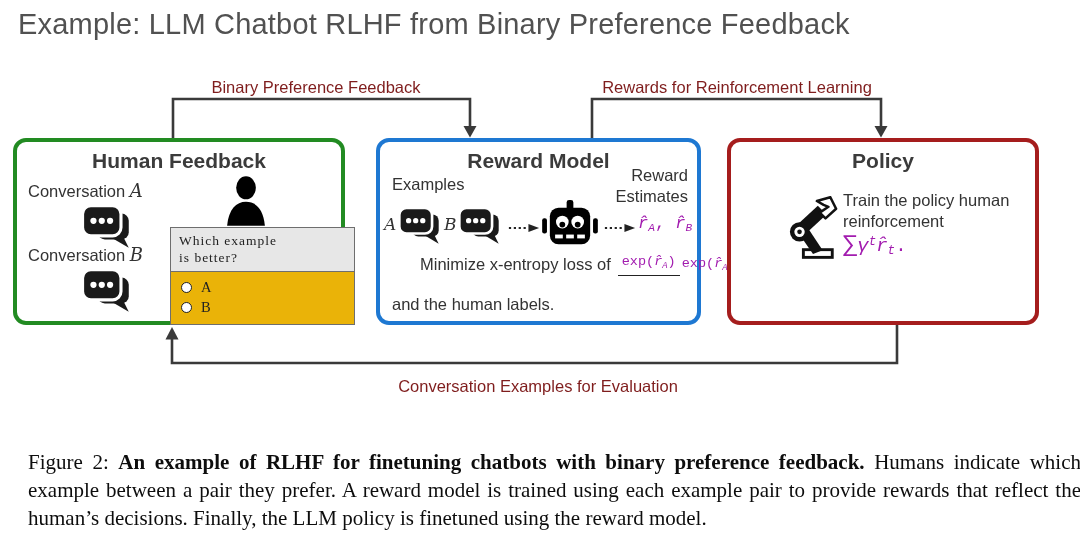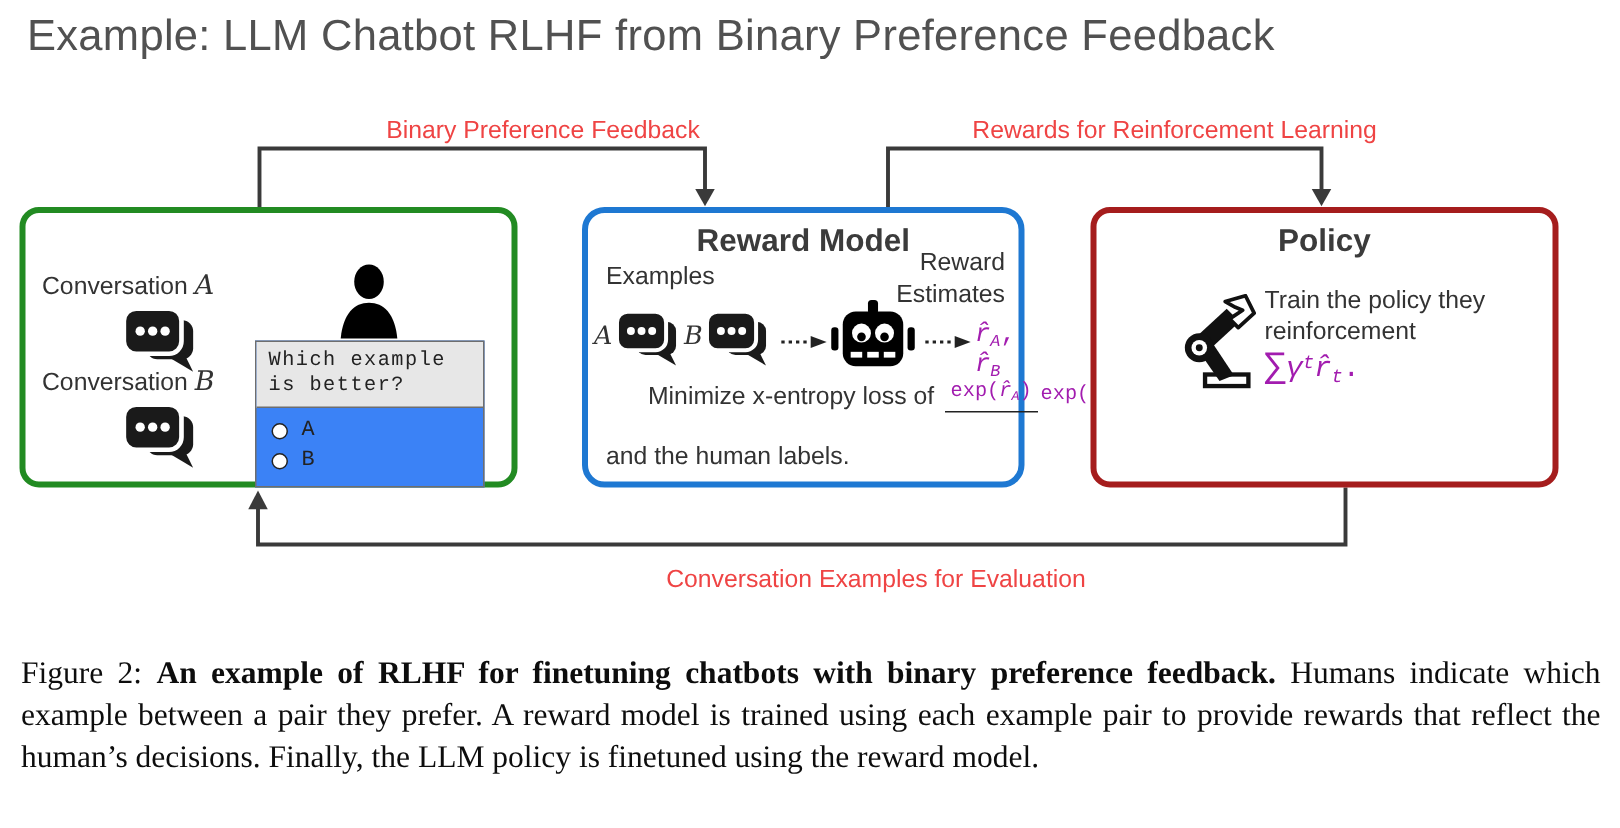--- a/index.html
+++ b/index.html
@@ -8,67 +8,67 @@
     font-family:"Liberation Sans",sans-serif;color:#333;
   }
   .page-title{
     position:absolute;left:18px;top:8px;
     font-size:29px;font-weight:400;color:#515151;letter-spacing:.2px;white-space:nowrap;
   }
   
   .connectors{position:absolute;left:0;top:0;z-index:0;pointer-events:none;}
   .arrow-label{
     position:absolute;transform:translateX(-50%);
-    font-size:16.5px;color:#ef4444;white-space:nowrap;z-index:2;margin-left:46px;
+    font-size:16.5px;color:#7f1d1d;white-space:nowrap;z-index:2;
   }
   
   .panel{
     position:absolute;top:138px;height:187px;box-sizing:border-box;
     background:#fff;border:4px solid #000;border-radius:13px;z-index:1;
   }
   .panel-hf{left:13px;width:332px;border-color:var(--human-feedback-border,#228B22);}
-  .panel-rm{left:388px;width:295px;border-color:var(--reward-model-border,#1E78D2);border-radius:15px;}
+  .panel-rm{left:376px;width:325px;border-color:var(--reward-model-border,#1E78D2);}
   .panel-po{left:727px;width:312px;border-color:var(--policy-border,#A51D1D);}
   .panel-heading{
     position:absolute;left:0;right:0;top:7px;text-align:center;
     font-size:21px;font-weight:700;color:#3b3b3b;
   }
   .abs{position:absolute;}
   .lbl{font-size:16.5px;color:#333;white-space:nowrap;}
   .mathvar{font-family:"DejaVu Serif","Liberation Serif",serif;font-style:italic;font-size:18px;}
   .math{font-family:Liberation Mono, monospace;font-style:italic;color:#a21caf;}
   .math .rm{font-style:normal;}
   .math .sub{font-size:.66em;font-style:italic;vertical-align:-.3em;}
   .math .sup{font-size:.66em;font-style:italic;vertical-align:.45em;}
   .math .big{font-size:1.25em;font-style:normal;}
   
   .survey{
-    width:153px;border:1.5px solid #6e6e6e;background:#3b82f6;box-sizing:border-box;
-    font-family:Liberation Mono, monospace;color:#222;
+    width:185px;border:1.5px solid #6e6e6e;background:#eab308;box-sizing:border-box;
+    font-family:Liberation Serif, serif;color:#222;
   }
   .survey-header{
     background:#e7e7e7;border-bottom:1.5px solid #6e6e6e;
     padding:4px 6px 5px 8px;font-size:13.5px;line-height:17px;letter-spacing:1px;white-space:nowrap;
   }
   .survey-options{padding:5px 8px 7px 10px;}
   .survey-option{display:flex;align-items:center;gap:9px;font-size:14.5px;line-height:20px;}
   .radio{
     display:inline-block;width:11px;height:11px;border:1.6px solid #222;border-radius:50%;
     box-sizing:border-box;background:#fff;flex:0 0 auto;
   }
   
   .fracline{display:flex;align-items:center;gap:7px;margin-left:28px;}
   .frac{display:inline-flex;flex-direction:row;align-items:center;font-size:13.5px;line-height:16px;}
   .frac .num{padding:0 4px 1px 4px;border-bottom:1.3px solid #222;}
   .frac .den{padding:1px 2px 0 2px;}
   
   .policy-text{font-size:16.5px;line-height:20.5px;color:#333;}
   
   .caption{
-    position:absolute;left:14px;top:434px;width:1053px;margin:0;
+    position:absolute;left:14px;top:434px;width:1053px;margin:14px;
     font-family:"Liberation Serif","DejaVu Serif",serif;font-size:21px;line-height:28px;
     color:#0d0d0d;text-align:justify;
   }
   .caption b{font-weight:700;}
   svg{display:block;}
 </style>
 </head>
 <body>
 
 <div class="page-title">Example: LLM Chatbot RLHF from Binary Preference Feedback</div>
@@ -86,20 +86,21 @@
     <path d="M897 325 V363 H172 V338"></path>
   </g>
   <polygon points="165.5,339.5 178.5,339.5 172,327" fill="#3a3a3a"></polygon>
 </svg>
 
 <div class="arrow-label" style="left:316px;top:78px;">Binary Preference Feedback</div>
 <div class="arrow-label" style="left:737px;top:78px;">Rewards for Reinforcement Learning</div>
 <div class="arrow-label" style="left:538px;top:377px;">Conversation Examples for Evaluation</div>
 
 <div class="panel panel-hf">
+  <div class="panel-heading">Human Feedback</div>
 
   <div class="abs lbl" style="left:11px;top:38px;">
     <span>Conversation</span>
     <span class="mathvar">A</span>
   </div>
 
   <svg class="abs" style="left:64px;top:62px;" width="54" height="46" viewBox="0 0 52 44">
     <rect x="16" y="9" width="30" height="25" rx="7" fill="#1a1a1a"></rect>
     <path d="M40 30 L46 42 L29 32 Z" fill="#1a1a1a"></path>
     <rect x="1.5" y="1.5" width="37" height="29" rx="8" fill="#1a1a1a" stroke="#ffffff" stroke-width="3"></rect>
@@ -218,21 +219,21 @@
     <rect x="17" y="55.5" width="30" height="8" fill="#fff" stroke="#111" stroke-width="3"></rect>
     <path d="M11 37 L21 32 L37 56 L27 60 Z" fill="#111"></path>
     <path d="M7 33 L16 42 L41 19 L32 10 Z" fill="#111"></path>
     <path d="M31 5 L45 1 L51 13 L40 23 L34 17 L43 11 L38 9 Z" fill="#fff" stroke="#111" stroke-width="2.6" stroke-linejoin="round"></path>
     <circle cx="13" cy="37" r="10" fill="#111"></circle>
     <circle cx="13" cy="37" r="5.4" fill="#fff"></circle>
     <circle cx="13" cy="37" r="2.4" fill="#111"></circle>
   </svg>
 
   <div class="abs policy-text" style="left:112px;top:48px;">
-    <div>Train the policy they</div>
+    <div>Train the policy human</div>
     <div>reinforcement</div>
     <div class="math" style="font-size:19px;margin-top:1px;"><span class="big">∑</span><span>γ</span><span class="sup">t</span><span>r̂</span><span class="sub">t</span><span class="rm">.</span></div>
   </div>
 </div>
 
 <p class="caption">
   <span>Figure 2:</span>
   <b>An example of RLHF for finetuning chatbots with binary preference feedback.</b>
   <span>Humans indicate which example between a pair they prefer. A reward model is trained using each example pair to provide rewards that reflect the human’s decisions. Finally, the LLM policy is finetuned using the reward model.</span>
 </p>

